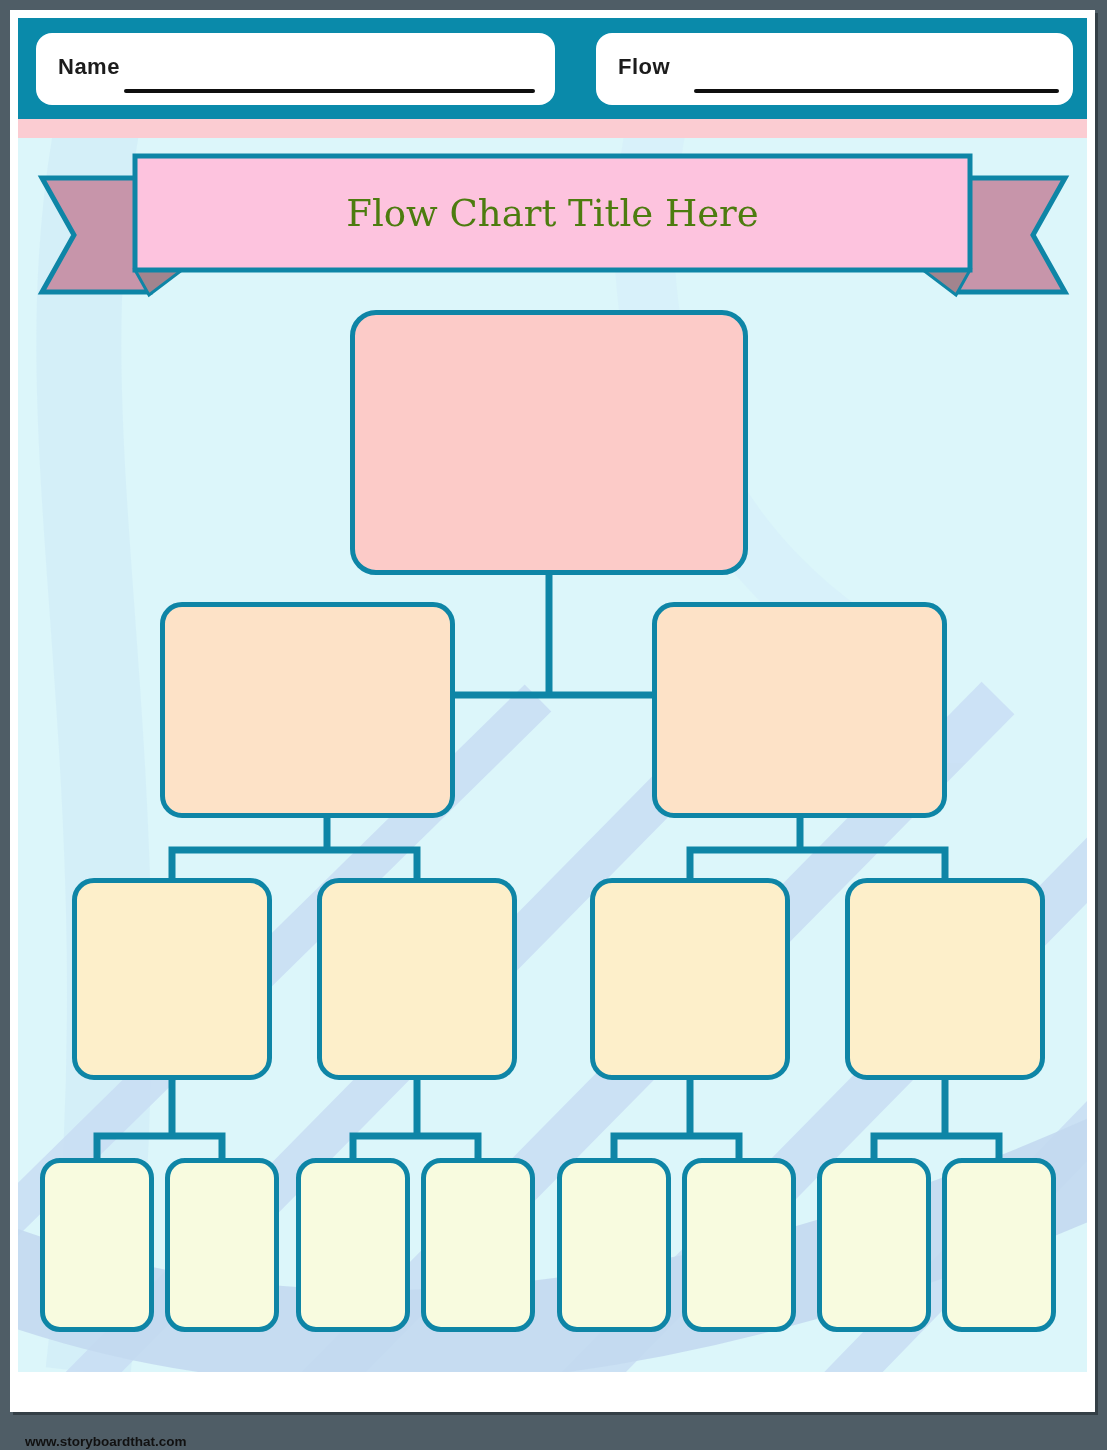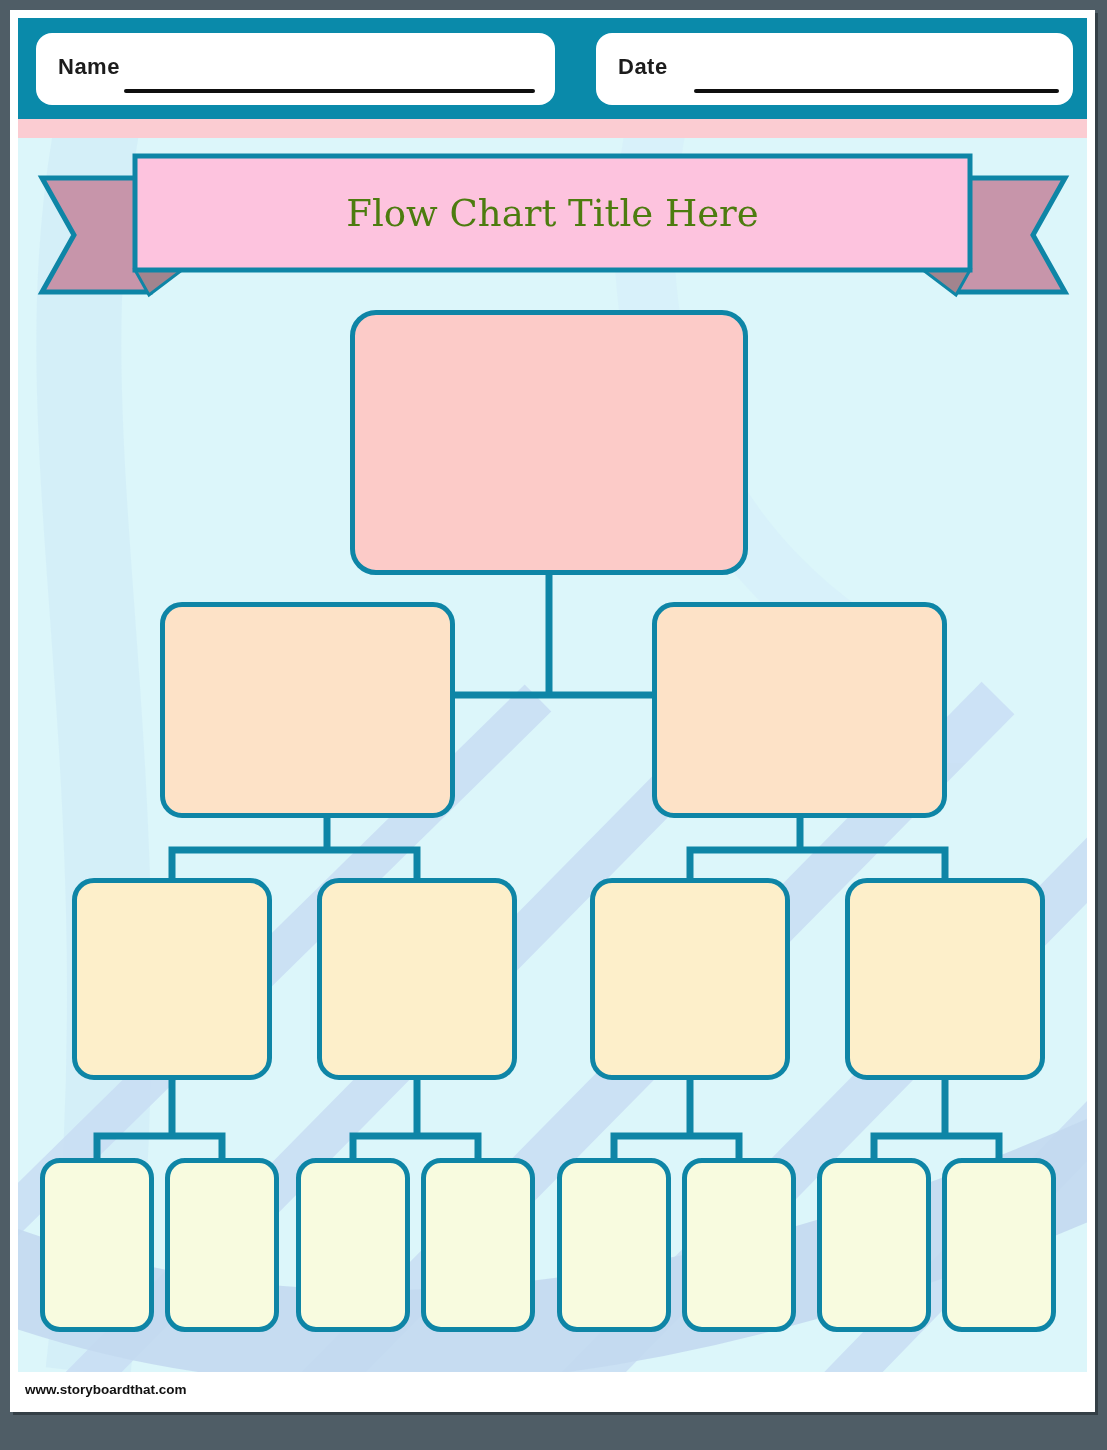--- a/index.html
+++ b/index.html
@@ -31,39 +31,39 @@
      display:flex;align-items:center;justify-content:center;
      font-family:"DejaVu Serif","Liberation Serif",serif;font-size:37px;color:#4d7c0f;z-index:5;}
 
   .fbox{position:absolute;border:5px solid #0e85a6;box-sizing:border-box;z-index:4;}
   .l1{background:#fccbc8;border-radius:26px;}
   .l2{background:#fde2c7;border-radius:22px;}
   .l3{background:#fdefca;border-radius:22px;}
   .l4{background:#f8fbdf;border-radius:20px;}
 
   
-  .site-url{position:absolute;left:15px;top:1372px;font-size:13.5px;font-weight:bold;color:#111;}
+  .site-url{position:absolute;left:15px;top:1424px;font-size:13.5px;font-weight:bold;color:#111;}
   .logo{position:absolute;right:18px;top:1362px;height:38px;display:flex;align-items:center;gap:6px;}
   .logo-text{font-size:26px;font-weight:600;letter-spacing:-.5px;color:#3b3b3b;}
   .logo-text .that{color:#a495a4;}
   .canvas-caption{position:absolute;left:8px;top:1417px;font-size:19px;font-weight:bold;color:#000;}
 </style>
 </head>
 <body>
 
 <div id="canvas">
   <div class="page">
 
     <div class="header-bar">
       <div class="field-box name-box">
         <span class="field-label">Name</span>
         <div class="field-line"></div>
       </div>
       <div class="field-box date-box">
-        <span class="field-label">Date</span>
+        <span class="field-label">Flow</span>
         <div class="field-line"></div>
       </div>
     </div>
     <div class="pink-strip"></div>
 
     <div class="content">
 
       <svg class="layer" viewBox="0 0 1069 1234">
         <path d="M 85,-40 C 10,300 140,620 70,1234" stroke="#d2eef8" stroke-width="85" fill="none" opacity="0.8"></path>
         <path d="M 640,-20 C 590,210 680,430 900,540" stroke="#d6f0f9" stroke-width="60" fill="none" opacity="0.7"></path>

